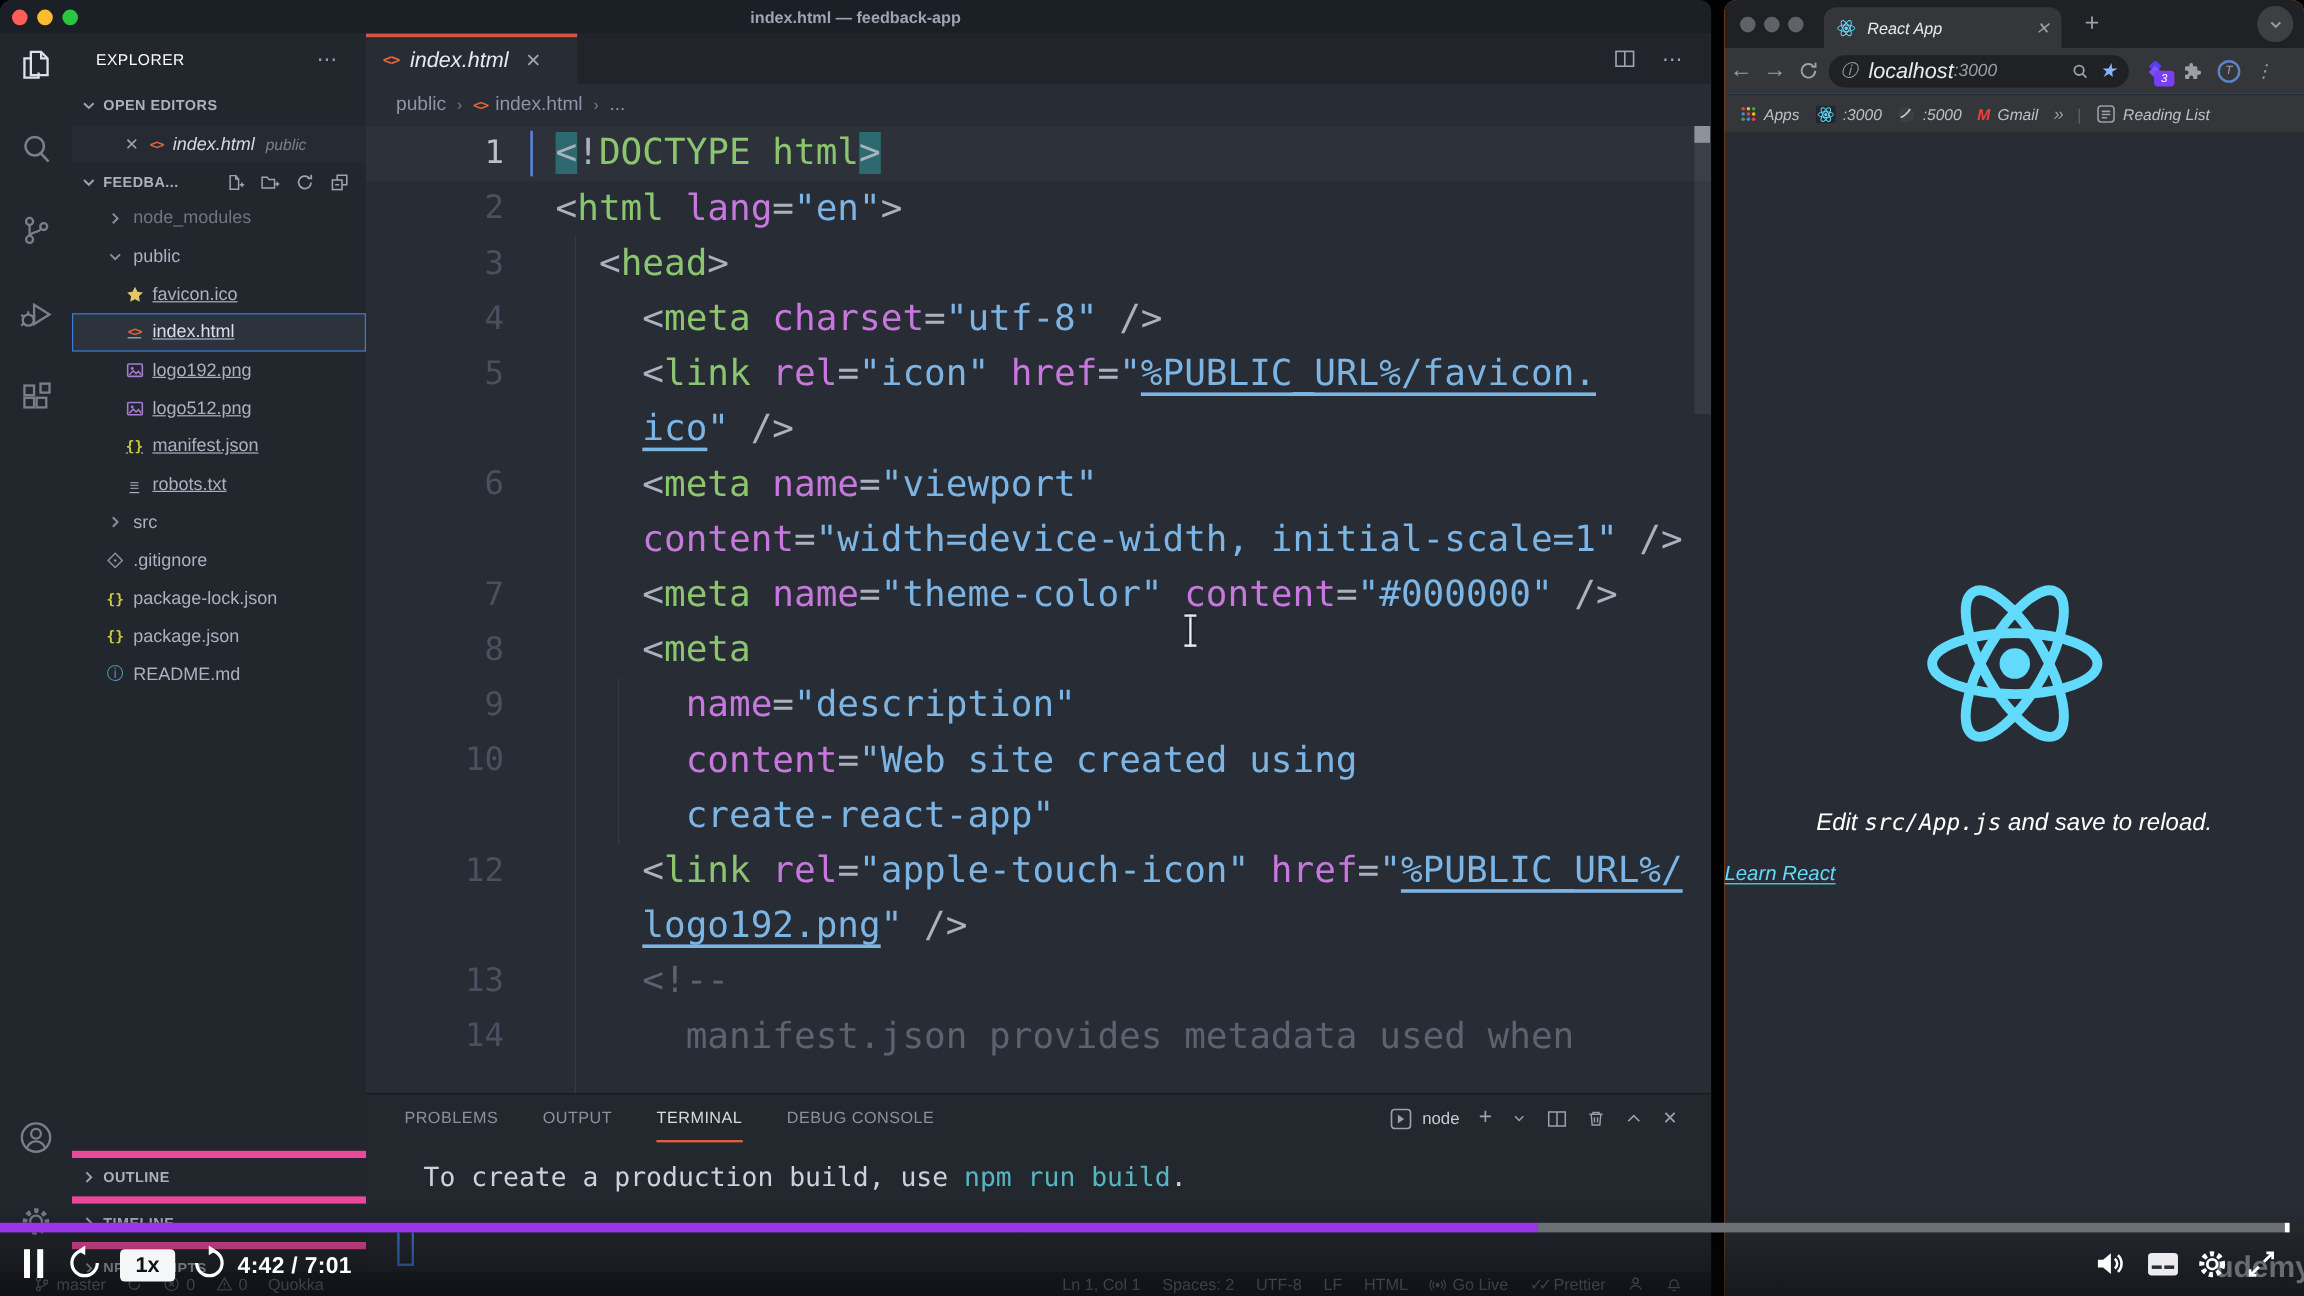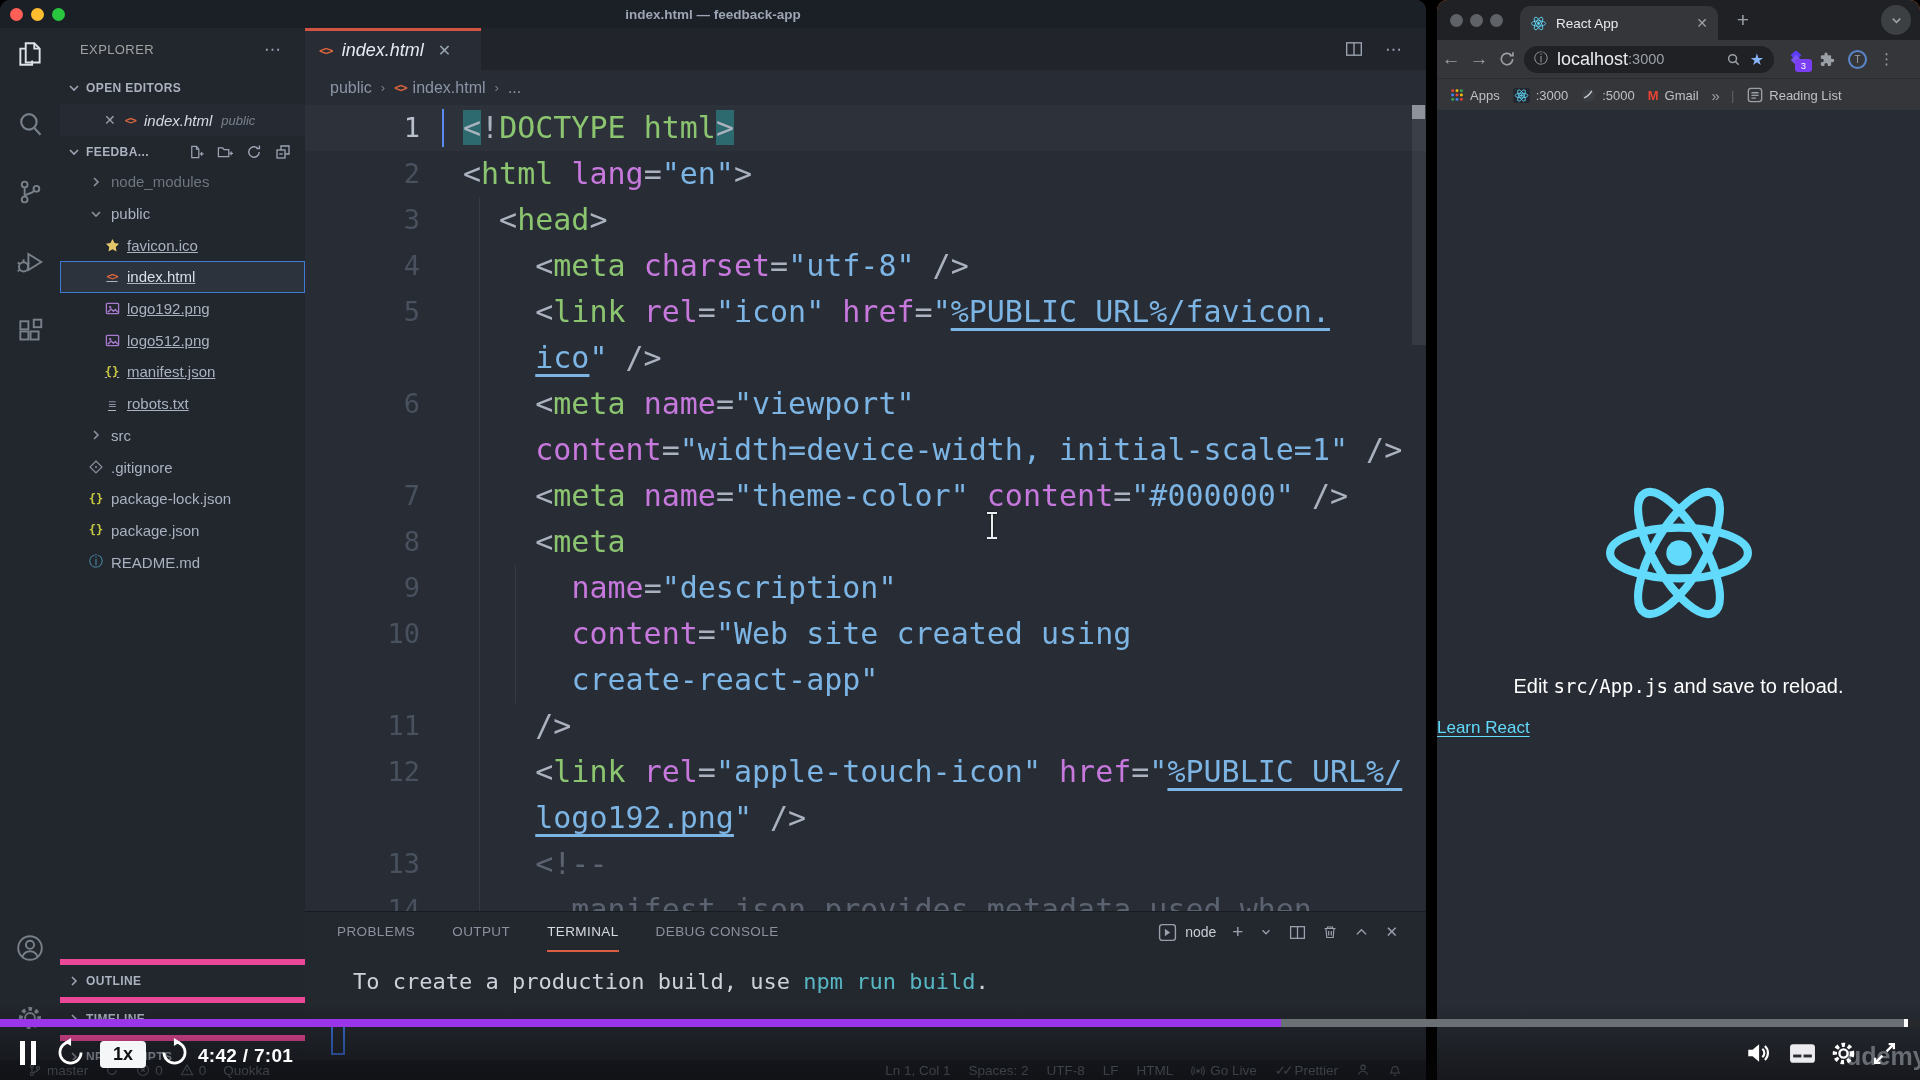--- a/index.html
+++ b/index.html
@@ -17,21 +17,21 @@
   .vs-title{font-size:13.5px;color:#9da5b4;font-weight:bold;}
 
   .vs-activitybar{position:absolute;left:0;top:28px;width:60px;height:1032px;background:#22262d;}
   .ab-icon{position:absolute;left:15px;width:30px;height:30px;color:#788089;}
   .ab-icon.active{color:#dde2ea;}
 
   .vs-sidebar{position:absolute;left:60px;top:28px;width:245px;height:1032px;background:#22262d;
               border-right:1px solid #181b20;color:#a9b2c0;font-size:15px;}
   .sb-row{display:flex;align-items:center;}
   .sb-explorer{position:absolute;left:0;top:6px;width:100%;height:30px;padding-left:20px;box-sizing:border-box;
-               font-size:13px;color:#a3a3a3;letter-spacing:.4px;}
+               font-size:13px;color:#ffffff;letter-spacing:.4px;}
   .sb-dots{position:absolute;right:22px;top:6px;height:30px;display:flex;align-items:center;color:#9da5b4;font-size:17px;letter-spacing:2px;}
   .sb-section{position:absolute;left:0;width:100%;height:32px;display:flex;align-items:center;
               font-weight:bold;font-size:12px;color:#aab2bf;letter-spacing:.4px;}
   .sb-section .chev{width:16px;height:16px;margin:0 4px 0 6px;color:#9da5b4;}
   .sec-actions{position:absolute;right:14px;display:flex;gap:13px;color:#9da5b4;}
   .open-item{position:absolute;left:0;top:76px;width:100%;height:32px;background:#262b33;
              display:flex;align-items:center;padding-left:44px;box-sizing:border-box;}
   .open-item .x{color:#9aa2ae;font-size:14px;margin-right:9px;}
   .open-item .nm{font-style:italic;color:#d5dbe5;}
   .open-item .det{color:#78808c;font-size:13px;margin-left:9px;font-style:italic;}
@@ -89,21 +89,21 @@
 
   .vs-statusbar{position:absolute;left:0;top:1060px;width:1426px;height:20px;background:#1b1f26;
                 color:#6e7681;font-size:13.5px;display:flex;align-items:center;justify-content:space-between;}
   .st-left{display:flex;align-items:center;gap:17px;padding-left:28px;}
   .st-right{display:flex;align-items:center;gap:18px;padding-right:24px;}
   .st-item{display:flex;align-items:center;gap:5px;}
   .st-ic{display:flex;align-items:center;}
 
   
   #browser{position:absolute;left:1437px;top:0;width:483px;height:1080px;background:#f97316;
-           border-radius:10px 10px 0 0;overflow:hidden;}
+           border-radius:10px 10px 0 0;overflow:hidden;font-style:italic;}
   .br-tabstrip{position:absolute;left:0;top:0;width:100%;height:40px;background:#202124;}
   .br-dots{position:absolute;left:13px;top:0;height:40px;display:flex;align-items:center;gap:7px;}
   .br-dot{width:13px;height:13px;border-radius:50%;background:#5f6368;}
   .br-tab{position:absolute;left:83px;top:6px;width:198px;height:34px;background:#35363a;border-radius:10px 10px 0 0;
           display:flex;align-items:center;padding:0 10px;box-sizing:border-box;}
   .br-tab .ttl{font-size:13.5px;color:#e8eaed;margin-left:9px;flex:1;}
   .br-tab .x{color:#9aa0a6;font-size:14px;}
   .br-plus{position:absolute;left:294px;top:8px;width:24px;height:24px;color:#9aa0a6;font-size:21px;
            display:flex;align-items:center;justify-content:center;}
   .br-chevc{position:absolute;right:9px;top:5px;width:30px;height:30px;border-radius:50%;background:#3c4043;
@@ -436,21 +436,20 @@
           <div class="cr"><span class="g">4</span><span class="l"><span class="tk-p">    &lt;</span><span class="tk-tag">meta</span><span class="tk-p"> </span><span class="tk-attr">charset</span><span class="tk-p">=</span><span class="tk-str">"utf-8"</span><span class="tk-p"> /&gt;</span></span></div>
           <div class="cr"><span class="g">5</span><span class="l"><span class="tk-p">    &lt;</span><span class="tk-tag">link</span><span class="tk-p"> </span><span class="tk-attr">rel</span><span class="tk-p">=</span><span class="tk-str">"icon"</span><span class="tk-p"> </span><span class="tk-attr">href</span><span class="tk-p">=</span><span class="tk-str">"</span><span class="tk-str tk-u">%PUBLIC_URL%/favicon.</span></span></div>
           <div class="cr"><span class="g"></span><span class="l"><span class="tk-p">    </span><span class="tk-str tk-u">ico</span><span class="tk-str">"</span><span class="tk-p"> /&gt;</span></span></div>
           <div class="cr"><span class="g">6</span><span class="l"><span class="tk-p">    &lt;</span><span class="tk-tag">meta</span><span class="tk-p"> </span><span class="tk-attr">name</span><span class="tk-p">=</span><span class="tk-str">"viewport"</span></span></div>
           <div class="cr"><span class="g"></span><span class="l"><span class="tk-p">    </span><span class="tk-attr">content</span><span class="tk-p">=</span><span class="tk-str">"width=device-width, initial-scale=1"</span><span class="tk-p"> /&gt;</span></span></div>
           <div class="cr"><span class="g">7</span><span class="l"><span class="tk-p">    &lt;</span><span class="tk-tag">meta</span><span class="tk-p"> </span><span class="tk-attr">name</span><span class="tk-p">=</span><span class="tk-str">"theme-color"</span><span class="tk-p"> </span><span class="tk-attr">content</span><span class="tk-p">=</span><span class="tk-str">"#000000"</span><span class="tk-p"> /&gt;</span></span></div>
           <div class="cr"><span class="g">8</span><span class="l"><span class="tk-p">    &lt;</span><span class="tk-tag">meta</span></span></div>
           <div class="cr"><span class="g">9</span><span class="l"><span class="tk-p">      </span><span class="tk-attr">name</span><span class="tk-p">=</span><span class="tk-str">"description"</span></span></div>
           <div class="cr"><span class="g">10</span><span class="l"><span class="tk-p">      </span><span class="tk-attr">content</span><span class="tk-p">=</span><span class="tk-str">"Web site created using</span></span></div>
           <div class="cr"><span class="g"></span><span class="l"><span class="tk-p">      </span><span class="tk-str">create-react-app"</span></span></div>
-          <div class="cr"><span class="g">11</span><span class="l"><span class="tk-p">    /&gt;</span></span></div>
           <div class="cr"><span class="g">12</span><span class="l"><span class="tk-p">    &lt;</span><span class="tk-tag">link</span><span class="tk-p"> </span><span class="tk-attr">rel</span><span class="tk-p">=</span><span class="tk-str">"apple-touch-icon"</span><span class="tk-p"> </span><span class="tk-attr">href</span><span class="tk-p">=</span><span class="tk-str">"</span><span class="tk-str tk-u">%PUBLIC_URL%/</span></span></div>
           <div class="cr"><span class="g"></span><span class="l"><span class="tk-p">    </span><span class="tk-str tk-u">logo192.png</span><span class="tk-str">"</span><span class="tk-p"> /&gt;</span></span></div>
           <div class="cr"><span class="g">13</span><span class="l"><span class="tk-cm">    &lt;!--</span></span></div>
           <div class="cr"><span class="g">14</span><span class="l"><span class="tk-cm">      manifest.json provides metadata used when</span></span></div>
         </div>
     </div>
     <div class="guide" style="left:174px;top:169px;height:714px"></div>
     <div class="guide" style="left:210px;top:537px;height:138px"></div>
     <div class="caret"></div>
     <div class="sb-thumb"></div>

